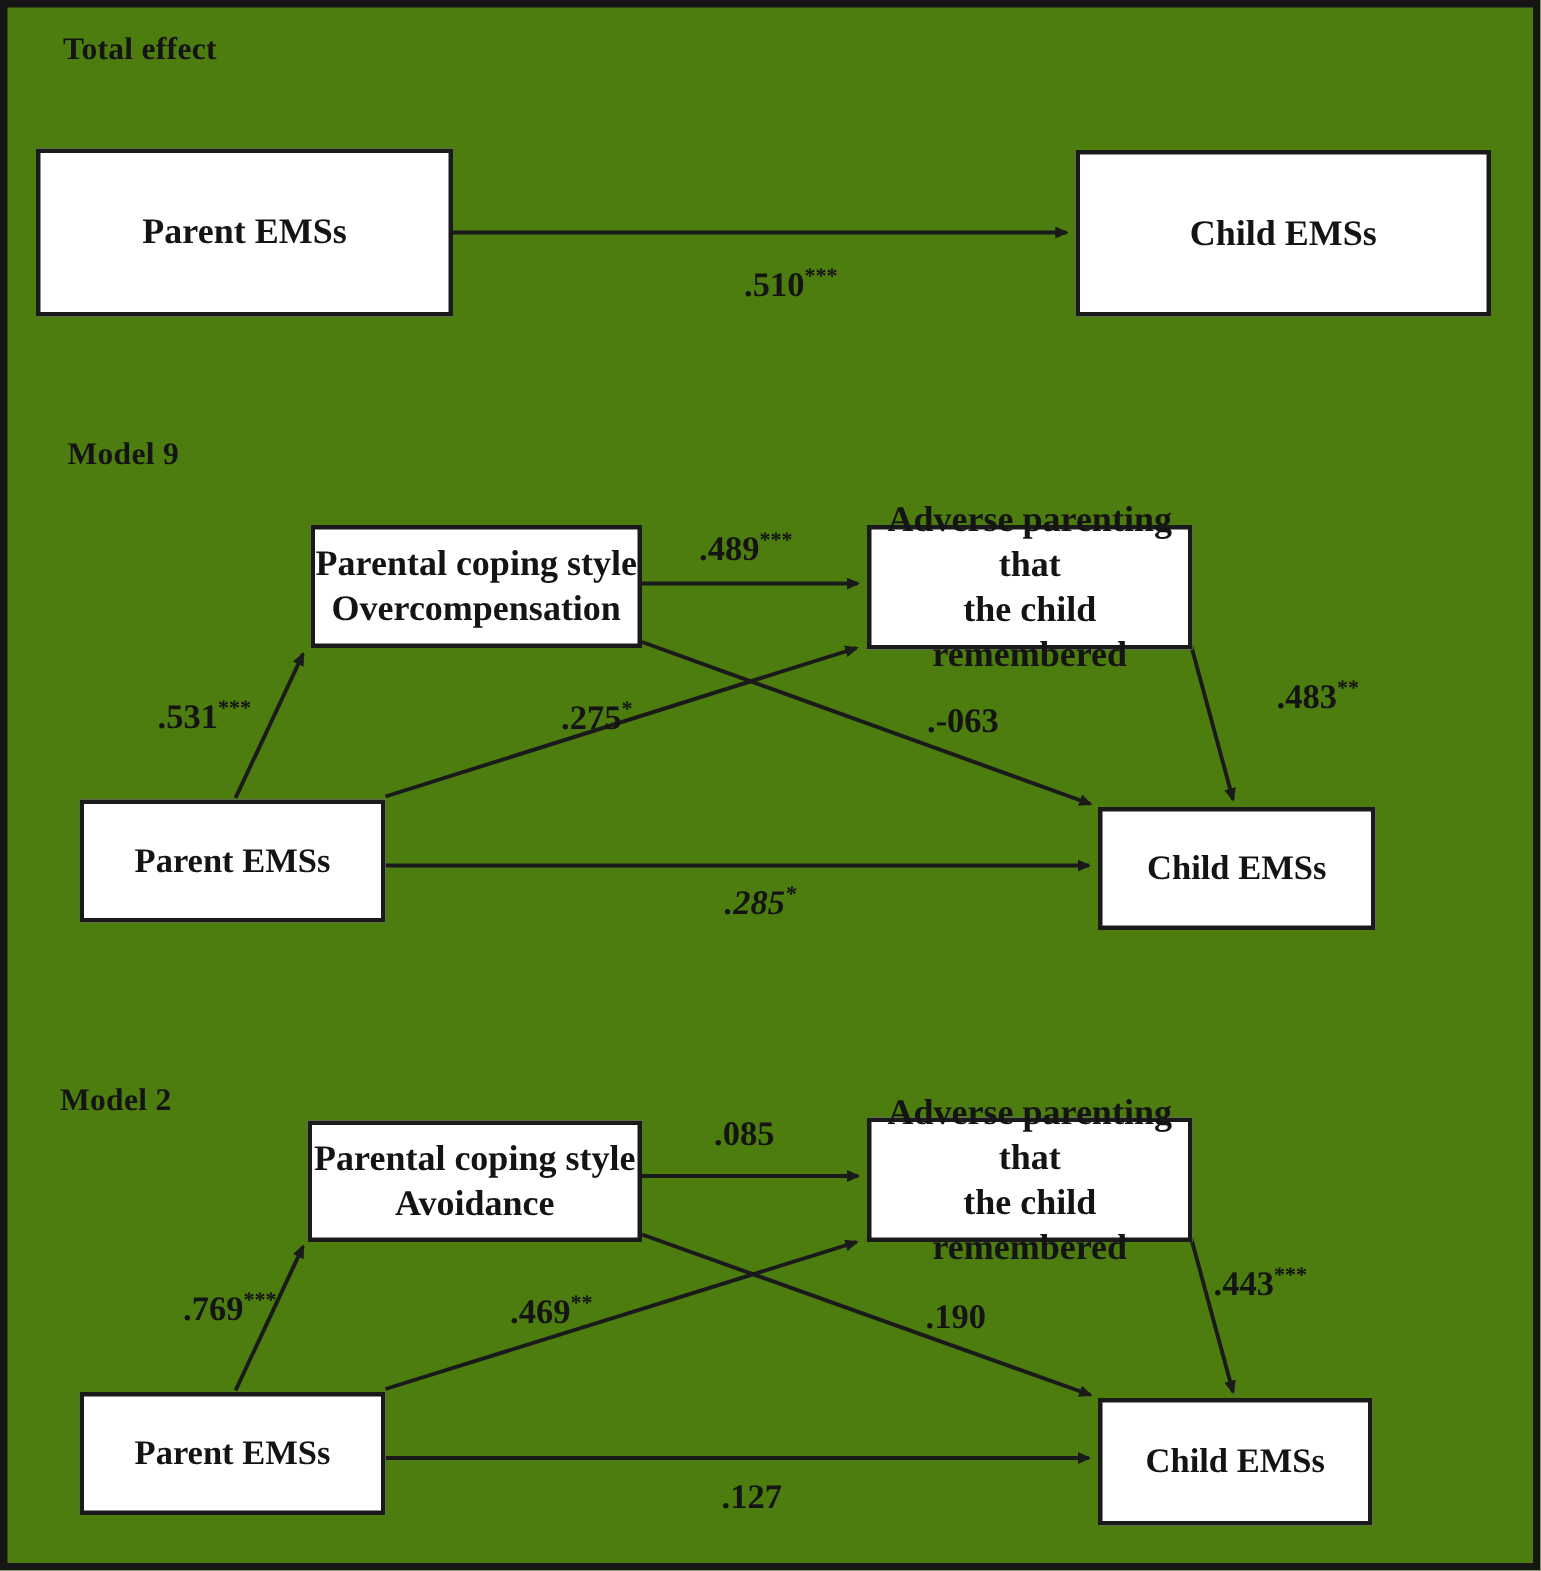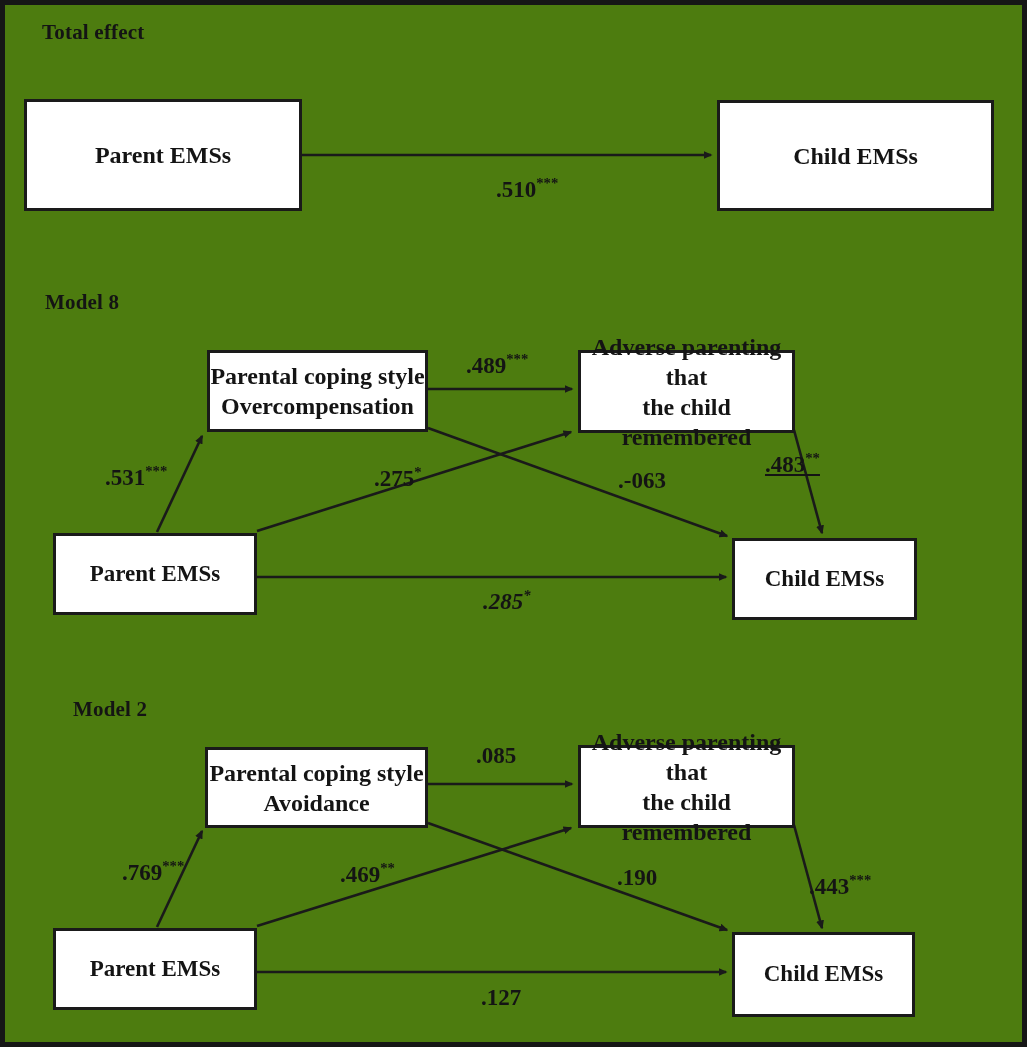--- a/index.html
+++ b/index.html
@@ -91,21 +91,21 @@
   </div>
 
   <div class="node big" style="left:712px; top:95px; width:277px; height:111px;">
     <span class="lbl">Child EMSs</span>
   </div>
 
   <div class="coef" style="left:491px; top:172px;">
     <span>.510</span><sup>***</sup>
   </div>
 
-  <div class="panel-title" style="left:40px; top:285px;">Model 8</div>
+  <div class="panel-title" style="left:40px; top:285px;">Model 9</div>
 
   <div class="node" style="left:202px; top:345px; width:221px; height:82px;">
     <span class="lbl small">Parental coping style</span>
     <span class="lbl small">Overcompensation</span>
   </div>
 
   <div class="node" style="left:573px; top:345px; width:217px; height:83px;">
     <span class="lbl small">Adverse parenting that</span>
     <span class="lbl small">the child remembered</span>
   </div>
@@ -123,28 +123,28 @@
   </div>
   <div class="coef" style="left:461px; top:348px;">
     <span>.489</span><sup>***</sup>
   </div>
   <div class="coef" style="left:325px; top:461px;margin-left:44px;">
     <span>.275</span><sup>*</sup>
   </div>
   <div class="coef" style="left:613px; top:463px;">
     <span>.-063</span><sup></sup>
   </div>
-  <div class="coef" style="left:760px; top:447px;text-decoration:underline;">
+  <div class="coef" style="left:846px; top:447px;">
     <span>.483</span><sup>**</sup>
   </div>
   <div class="coef" style="left:478px; top:584px;font-style:italic;">
     <span>.285</span><sup>*</sup>
   </div>
 
-  <div class="panel-title" style="left:35px; top:692px;margin-left:33px;">Model 2</div>
+  <div class="panel-title" style="left:35px; top:716px;">Model 2</div>
 
   <div class="node" style="left:200px; top:742px; width:223px; height:81px;">
     <span class="lbl small">Parental coping style</span>
     <span class="lbl small">Avoidance</span>
   </div>
 
   <div class="node" style="left:573px; top:740px; width:217px; height:83px;">
     <span class="lbl small">Adverse parenting that</span>
     <span class="lbl small">the child remembered</span>
   </div>
@@ -162,20 +162,20 @@
   </div>
   <div class="coef" style="left:471px; top:738px;">
     <span>.085</span><sup></sup>
   </div>
   <div class="coef" style="left:335px; top:857px;font-family:Liberation Serif, serif;">
     <span>.469</span><sup>**</sup>
   </div>
   <div class="coef" style="left:612px; top:860px;">
     <span>.190</span><sup></sup>
   </div>
-  <div class="coef" style="left:804px; top:869px;text-align:center;">
+  <div class="coef" style="left:804px; top:838px;text-align:center;">
     <span>.443</span><sup>***</sup>
   </div>
   <div class="coef" style="left:476px; top:980px;">
     <span>.127</span><sup></sup>
   </div>
 
 </div>
 
 </body></html>

